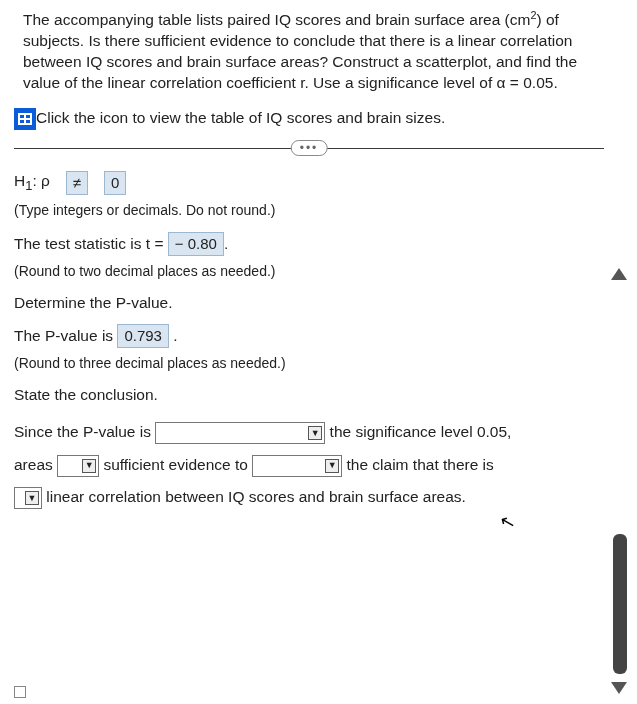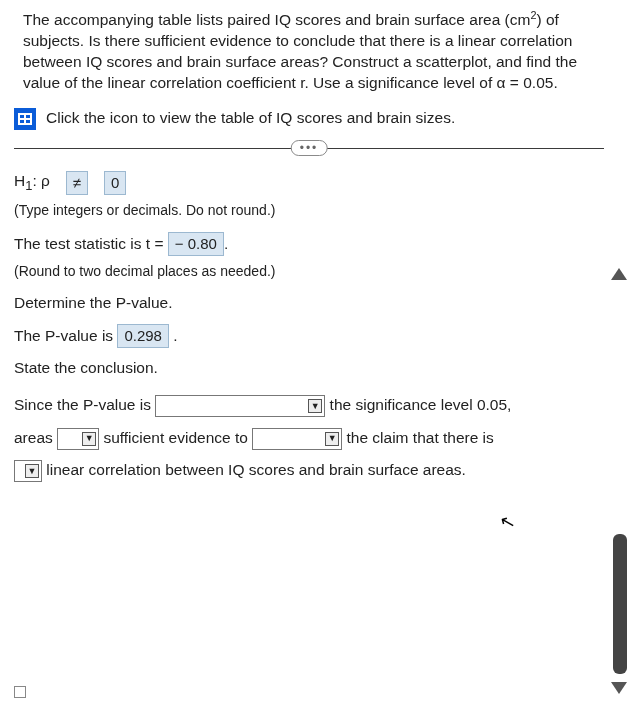--- a/index.html
+++ b/index.html
@@ -13,21 +13,20 @@
     font-size: 15.5px;
     line-height: 1.35;
     position: relative;
     overflow: hidden;
   }
   .intro { margin-bottom: 12px; margin-left: 9px; }
   sup { font-size: 0.7em; }
   .table-link-row {
     display: flex;
     align-items: center;
-    gap: 10px;
     margin: 14px 0 18px 0;
   }
   .table-icon {
     width: 22px; height: 22px;
     background: #0b5cd8;
     display: flex; align-items: center; justify-content: center;
   }
   .table-icon-inner {
     width: 14px; height: 12px;
     background:
@@ -174,22 +173,23 @@
 
 
   <p class="section">
     <span>The test statistic is t = </span><span class="inputbox med">− 0.80</span><span>.</span>
   </p>
   <p class="instr">(Round to two decimal places as needed.)</p>
 
   <p class="section">Determine the P-value.</p>
 
   <p class="section">
-    <span>The P-value is </span><span class="inputbox small">0.298</span><span> .</span>
+    <span>The P-value is </span><span class="inputbox small">0.793</span><span> .</span>
   </p>
+  <p class="instr">(Round to three decimal places as needed.)</p>
 
   <p class="section">State the conclusion.</p>
 
   <div class="conclusion-block section">
     <div>
       <span>Since the P-value is </span>
       <span class="dd wide">
           <span class="dd-caret">▼</span>
         </span>
       <span> the significance level 0.05,</span>

